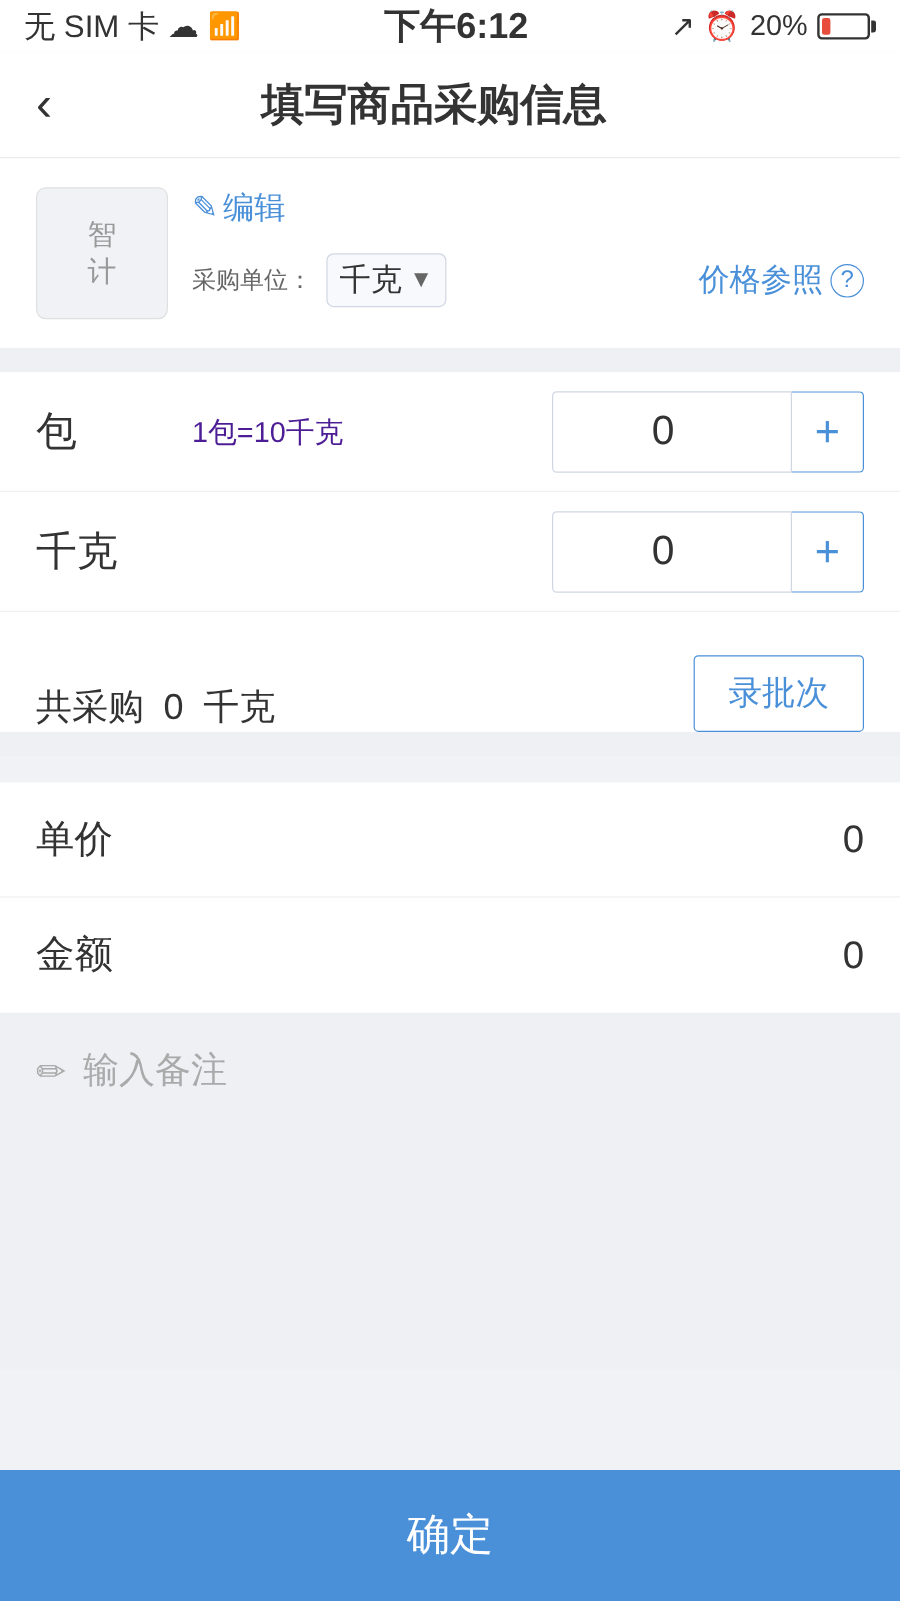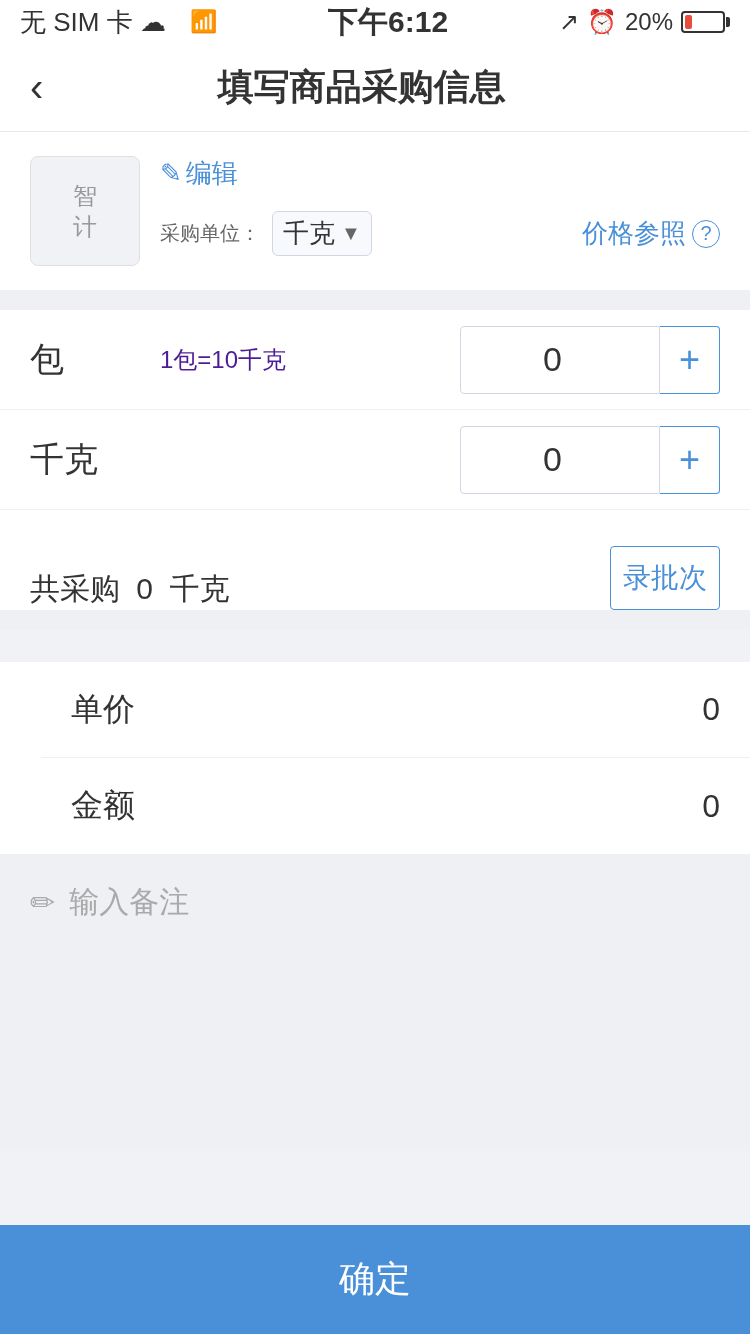--- a/index.html
+++ b/index.html
@@ -20,21 +20,21 @@
       align-items: center;
       height: 44px;
       background: #fff;
       padding: 0 20px;
       font-size: 28px;
       font-weight: 500;
     }
     .status-left {
       display: flex;
       align-items: center;
-      gap: 24px;
+      gap: 8px;
       font-size: 26px;
     }
     .status-center {
       font-size: 30px;
       font-weight: 600;
     }
     .status-right {
       display: flex;
       align-items: center;
       gap: 8px;
@@ -256,32 +256,31 @@
       height: 100px;
       background: #fff;
     }
     .summary-text {
       font-size: 30px;
       color: #333;
     }
     .batch-btn {
       border: 1px solid #4a90d9;
       border-radius: 4px;
-      padding: 12px 12px;
+      padding: 12px 28px;
       color: #4a90d9;
       font-size: 28px;
       background: #fff;
       cursor: pointer;
     }
 
     
     .price-section {
       background: #fff;
-      margin-top: 32px;
-      padding-left: 41px;
+      margin-top: 22px;
     }
     .price-row {
       display: flex;
       align-items: center;
       justify-content: space-between;
       padding: 0 30px;
       height: 96px;
       border-bottom: 1px solid #f0f0f0;
     }
     .price-row:last-child {

